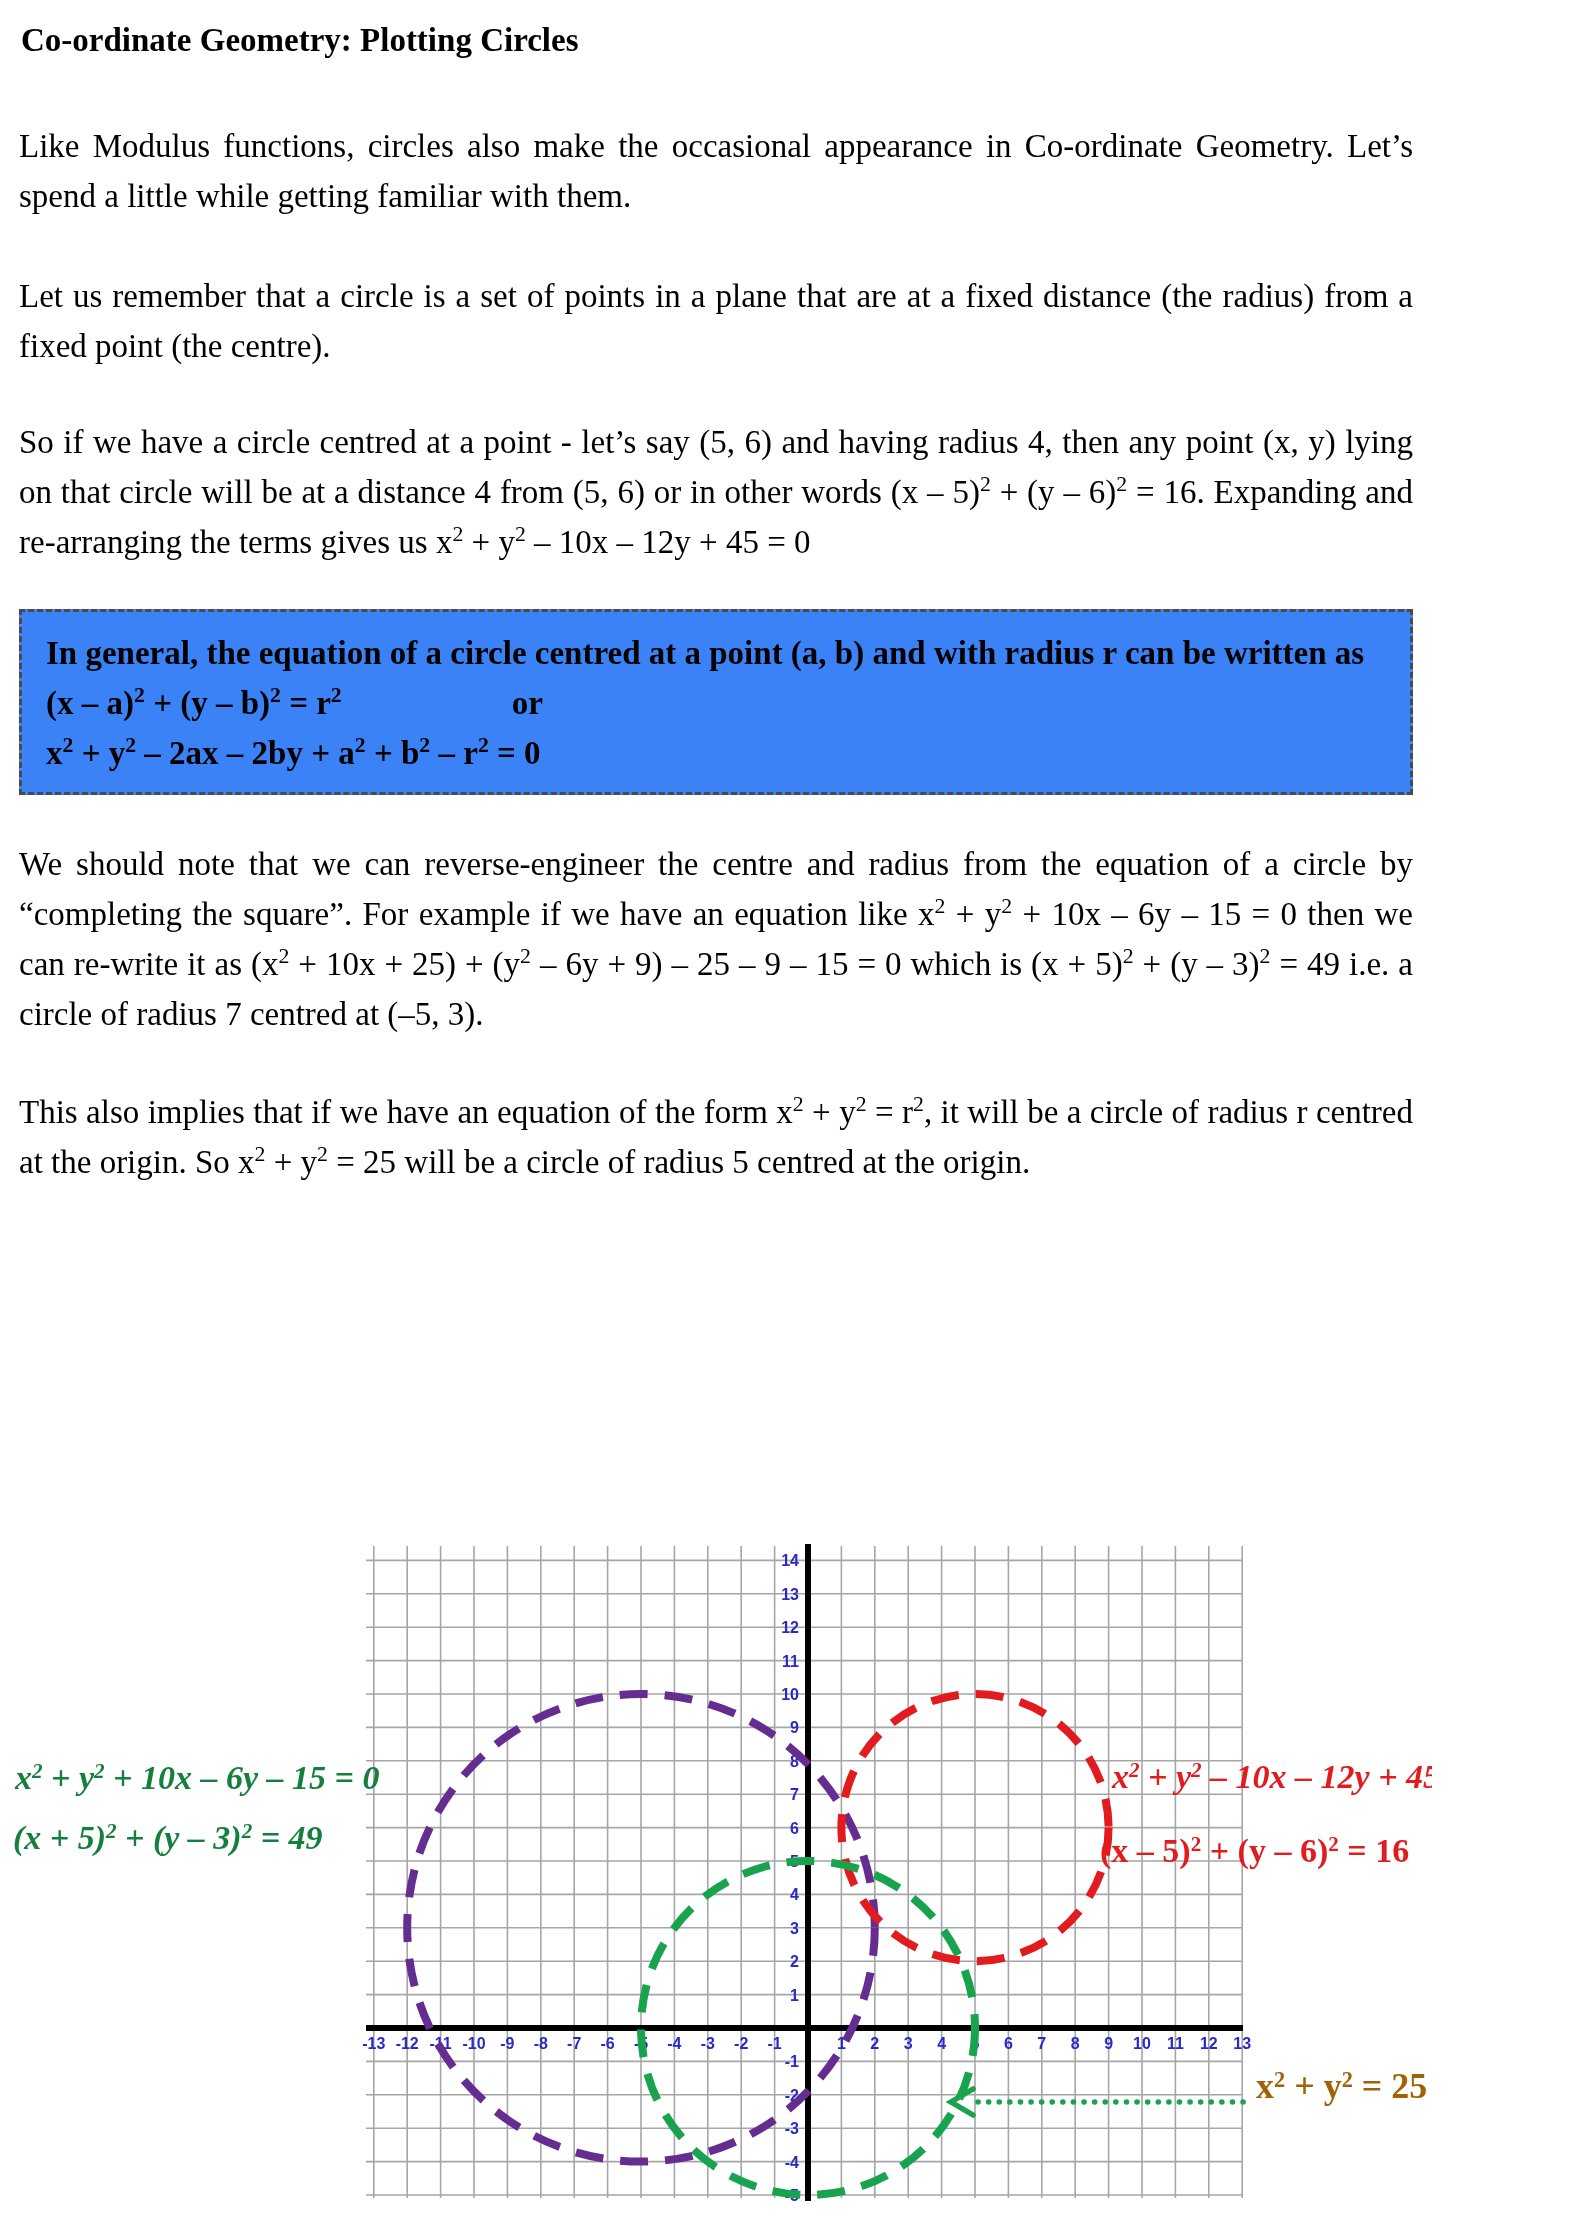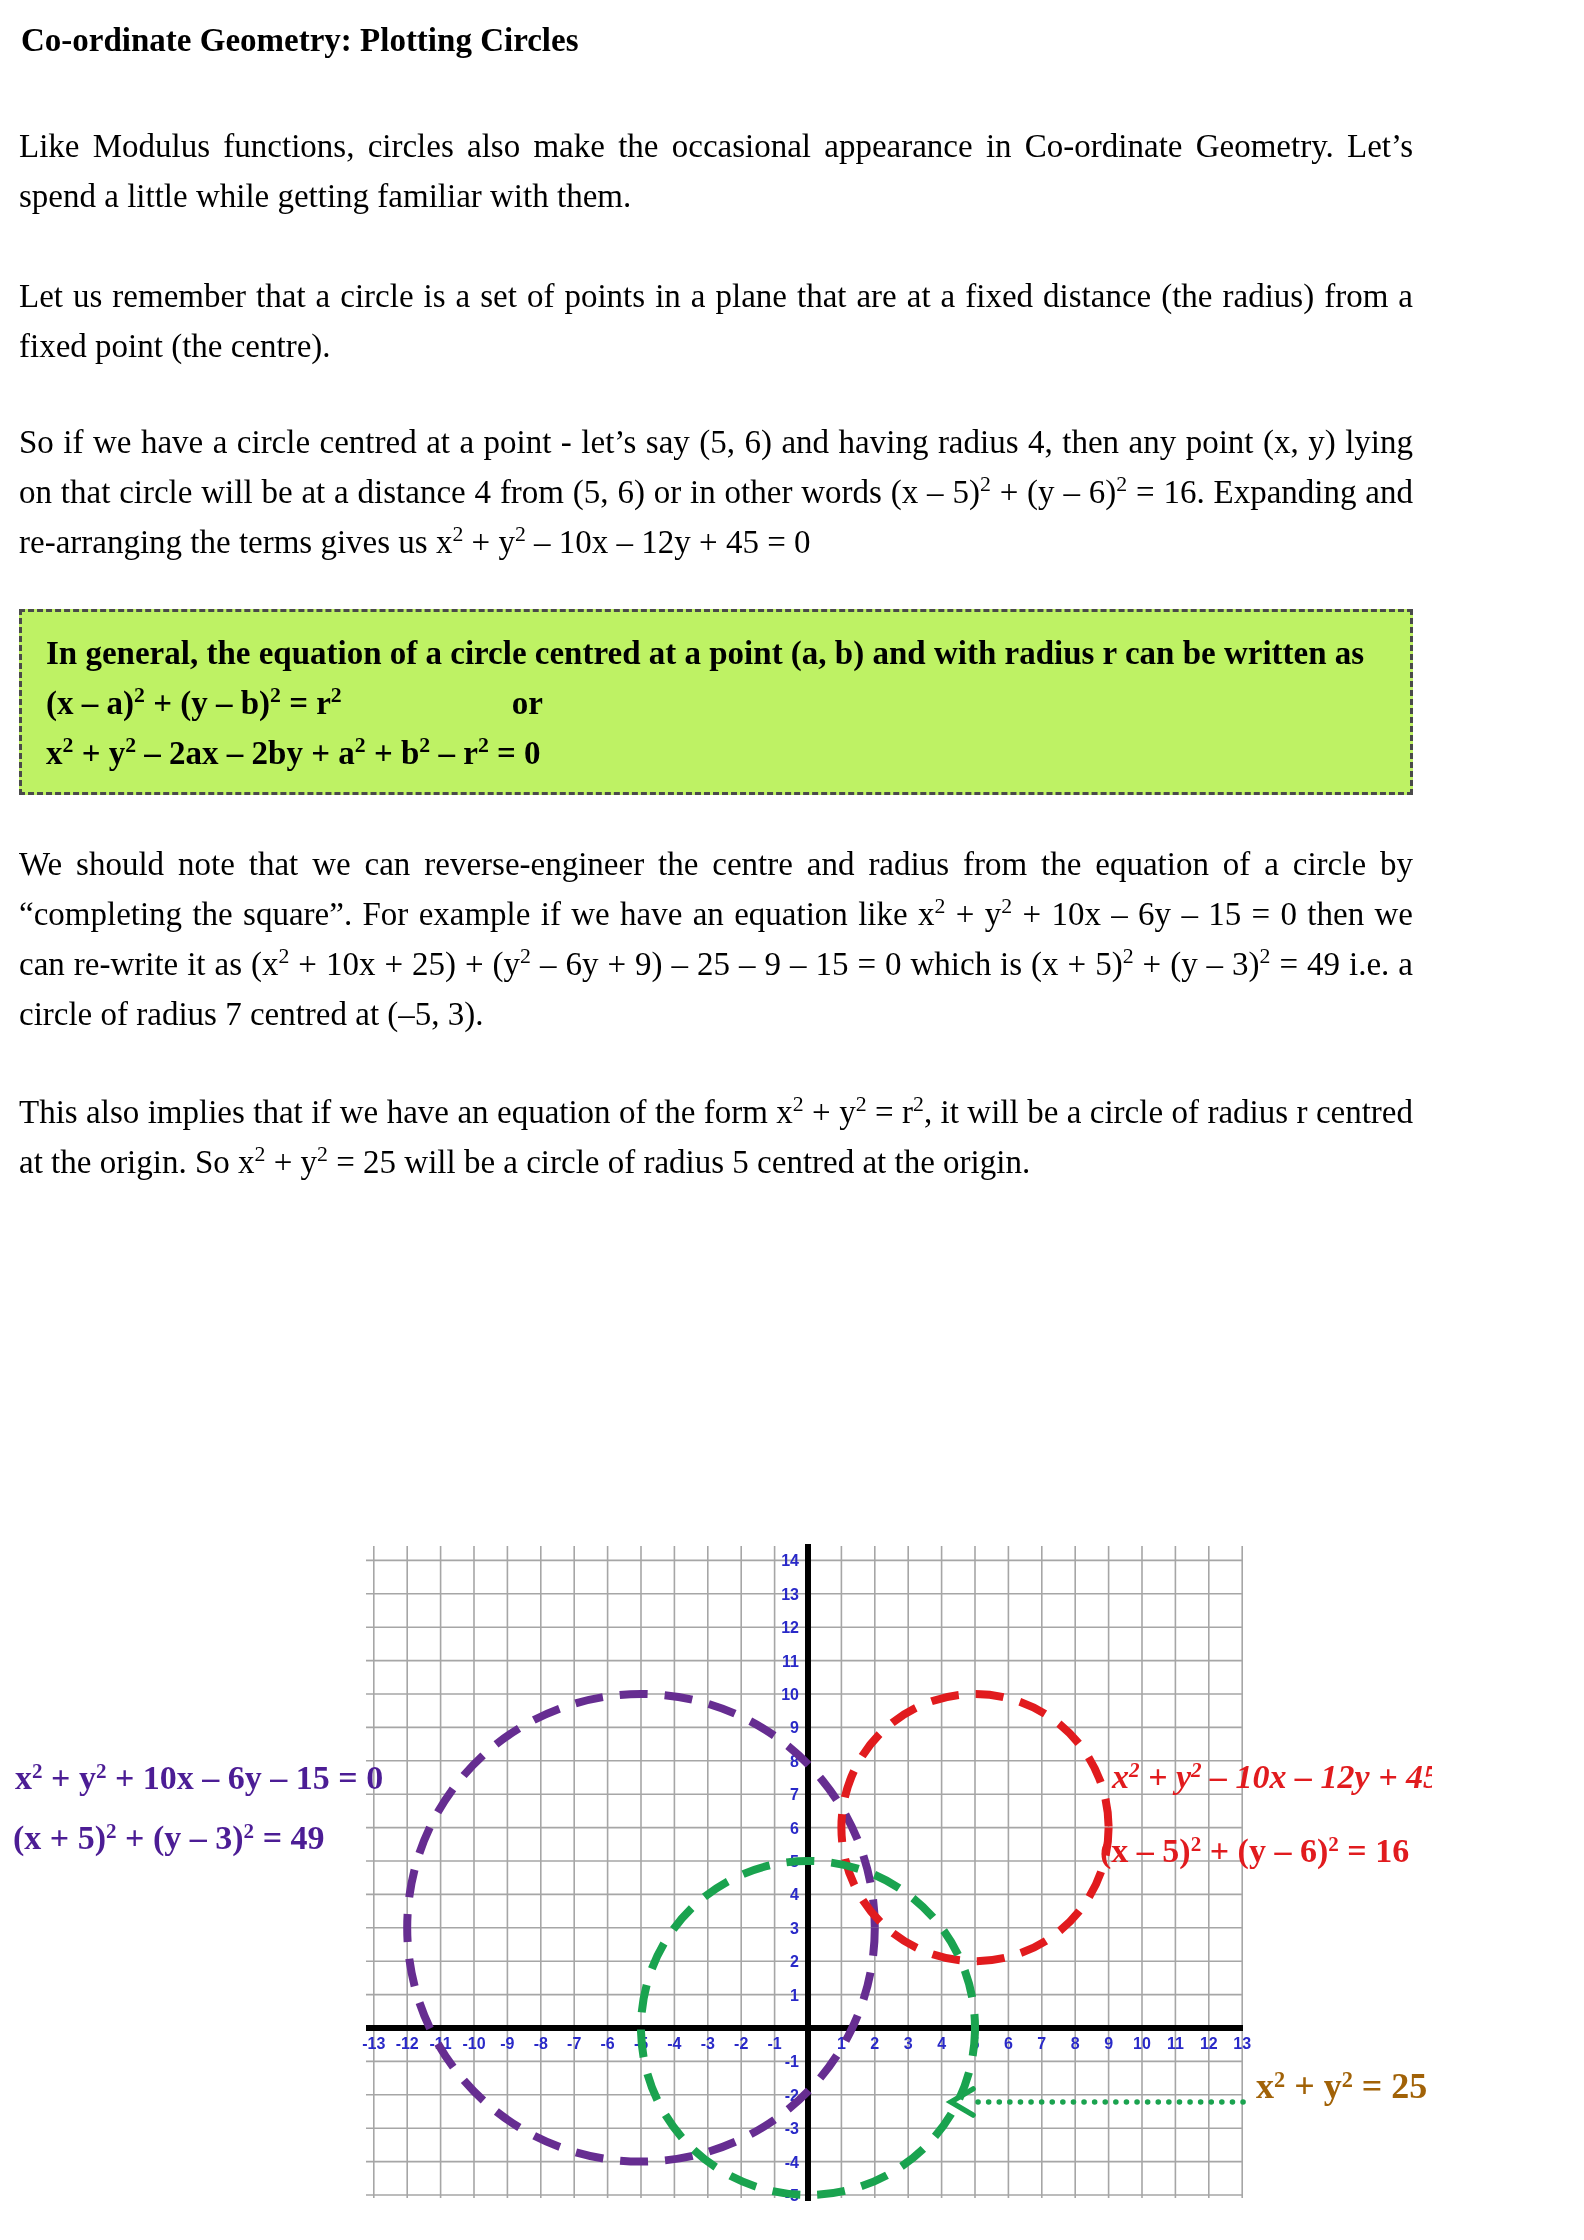--- a/index.html
+++ b/index.html
@@ -12,31 +12,31 @@
   .p2{margin-top:50px!important;}
   .p3{margin-top:48px!important;}
   .p4{margin-top:46px!important;}
   .p5{margin-top:48px!important;}
   .p6{margin-top:44px!important;}
   .p7{margin-top:48px!important;}
   sup{font-size:66%;line-height:0;position:relative;top:-0.55em;vertical-align:baseline;}
   .radical{white-space:nowrap;}
   .rad-sign{font-size:1.32em;font-weight:400;vertical-align:-3px;margin:0 -2px 0 6px;}
   .radicand{border-top:2.5px solid #000;padding:1px 6px 0 3px;}
-  .hl-box{margin:42px 0 0 0;background:#bef264;border:3px dashed #4a4a4a;
+  .hl-box{margin:42px 0 0 0;background:#3b82f6;border:3px dashed #4a4a4a;
           padding:16px 24px 14px 24px;}
   .hl-box .intro{font-size:33px;line-height:50px;font-weight:bold;margin:0;}
   .beq{font-size:34px;line-height:55px;font-weight:bold;text-align:center;margin:0;}
   .or-label{margin-left:170px;}
   
   .figure{position:absolute;top:1530px;left:0;width:1584px;height:710px;}
   .plot-host,.plot-host svg{position:absolute;top:0;left:0;width:1584px;height:710px;}
   .eqlab{position:absolute;font-weight:bold;font-size:34px;line-height:1.05;white-space:nowrap;}
   .eqlab sup{font-size:62%;top:-0.5em;}
-  .purple{color:#4c1d95;}
+  .purple{color:#15803d;font-style:italic;}
   .red{color:#e11b1e;}
   .green{color:#a16207;}
   .pl1{left:15px;top:230px;}
   .pl2{left:13px;top:290px;}
   .rl1{left:1112px;top:229px;font-style:italic;}
   .rl2{left:1100px;top:303px;font-family:Liberation Serif, serif;}
   .gl1{left:1256px;top:538px;font-size:36px;}
 </style>
 </head>
 <body>

